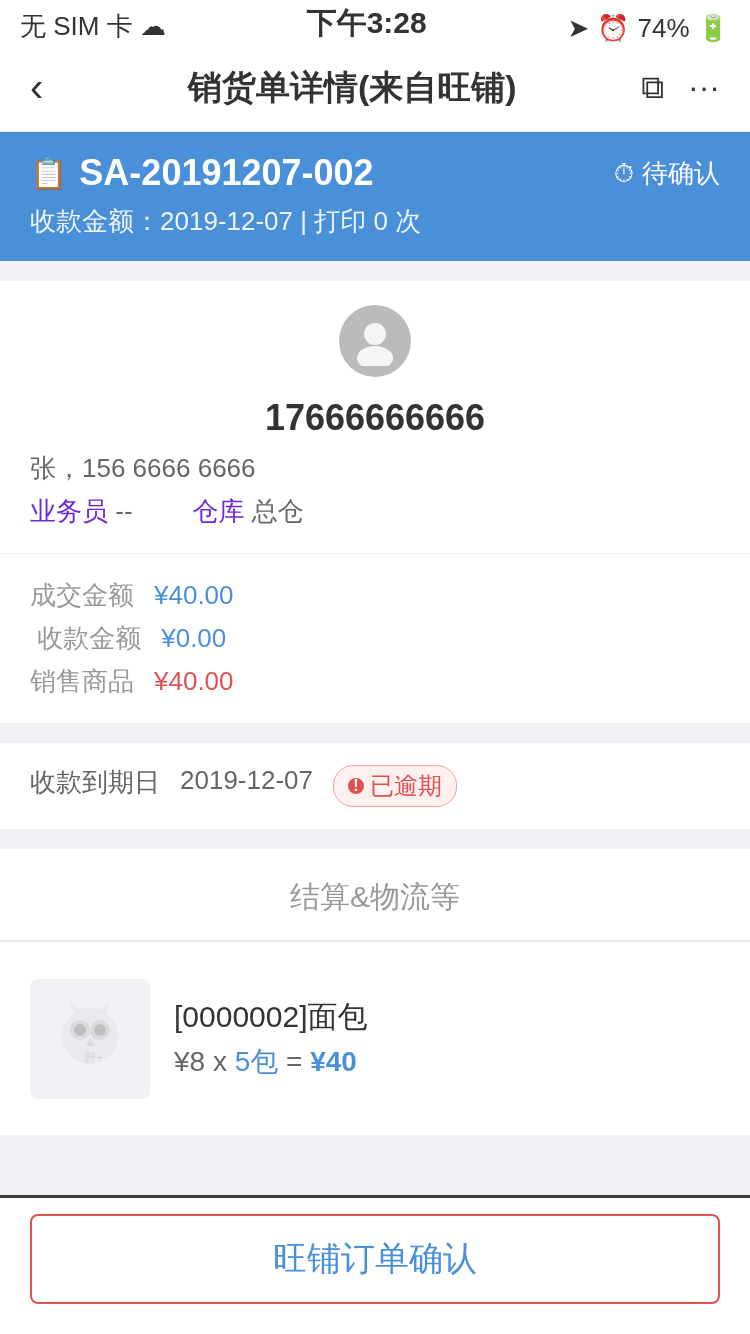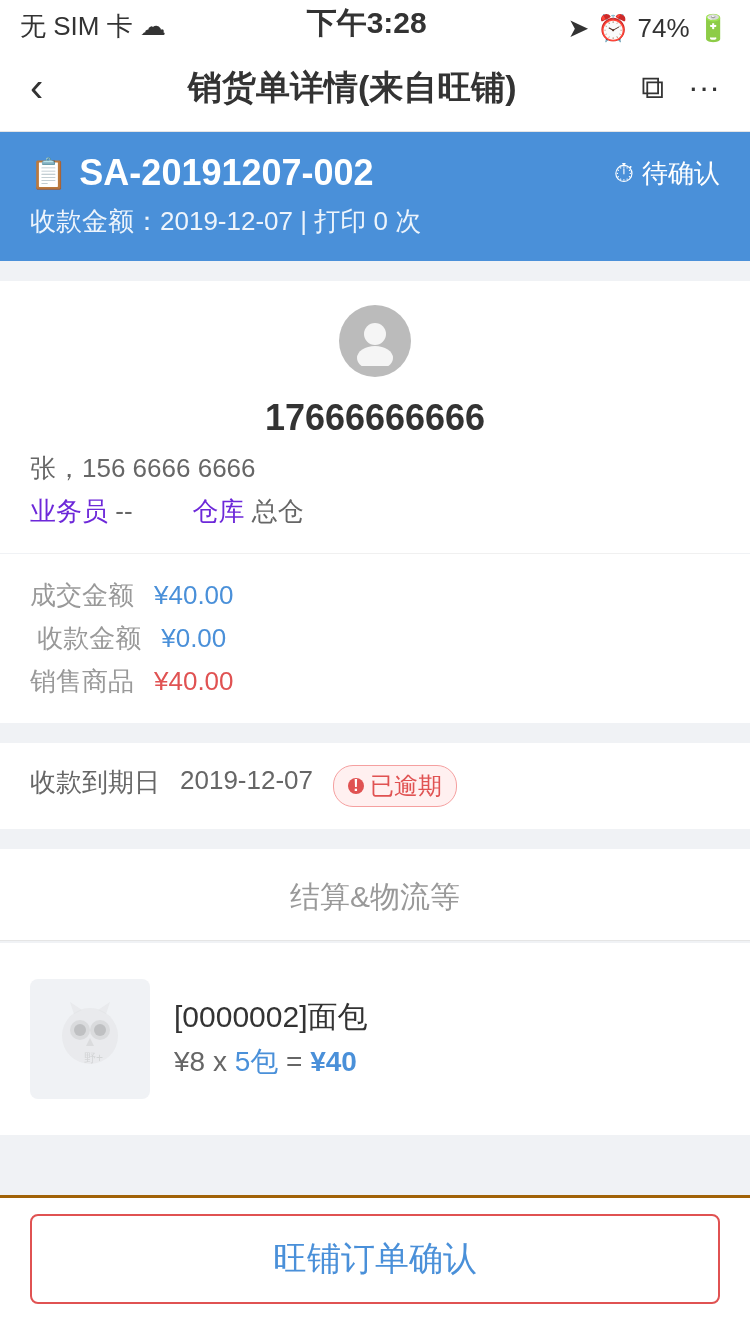--- a/index.html
+++ b/index.html
@@ -289,21 +289,21 @@
     .price-total { color: #4a90d9; font-weight: 600; text-align: center; }
 
     
     .bottom-bar {
       position: fixed;
       bottom: 0;
       left: 0;
       width: 750px;
       background: #fff;
       padding: 16px 30px 30px;
-      border-top: 3px solid #a16207;
+      border-top: 3px solid #404040;
     }
     .confirm-btn {
       width: 100%;
       height: 90px;
       border: 2px solid #e05252;
       background: #fff;
       color: #4a90d9;
       font-size: 34px;
       font-weight: 500;
       border-radius: 8px;

